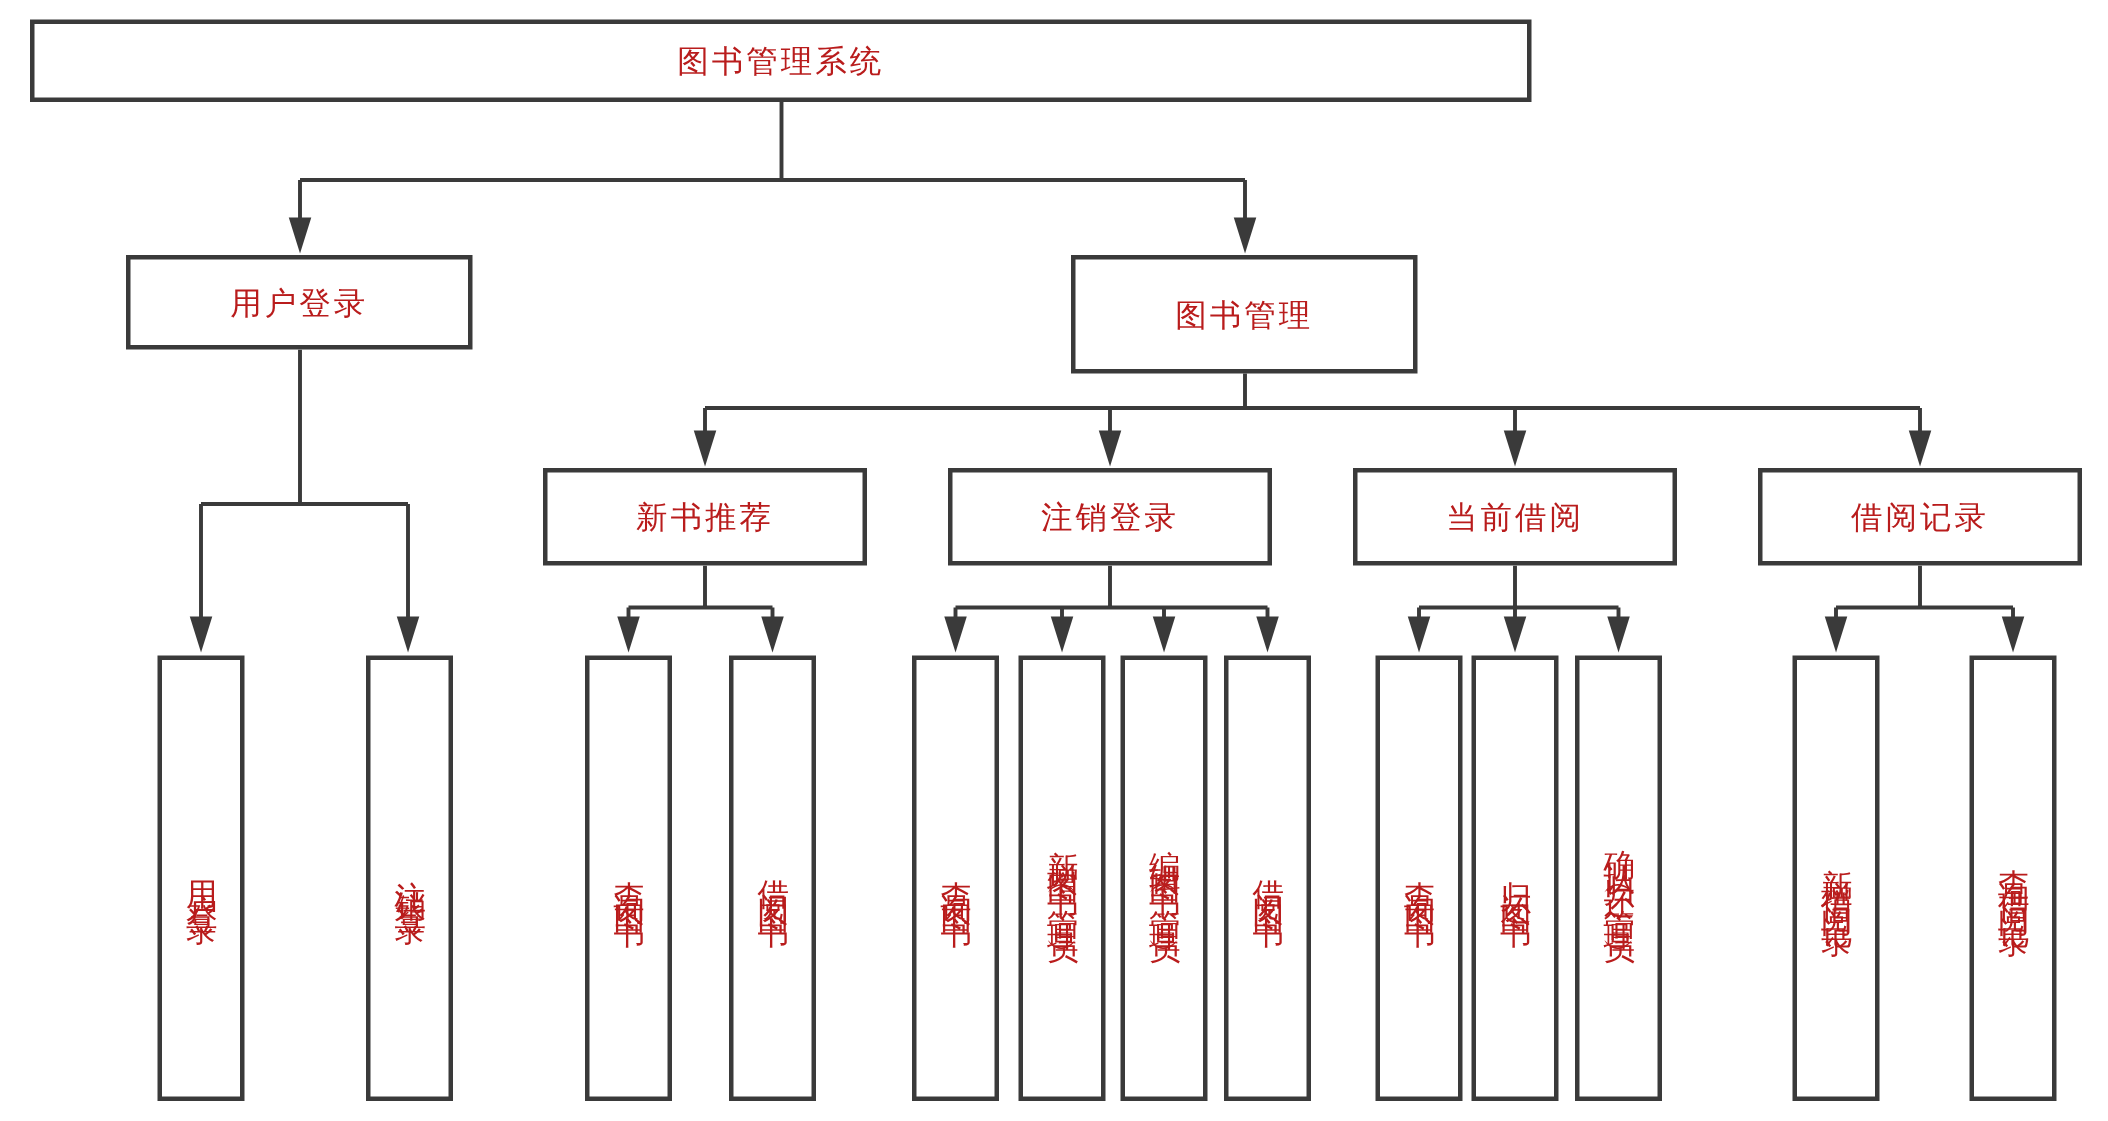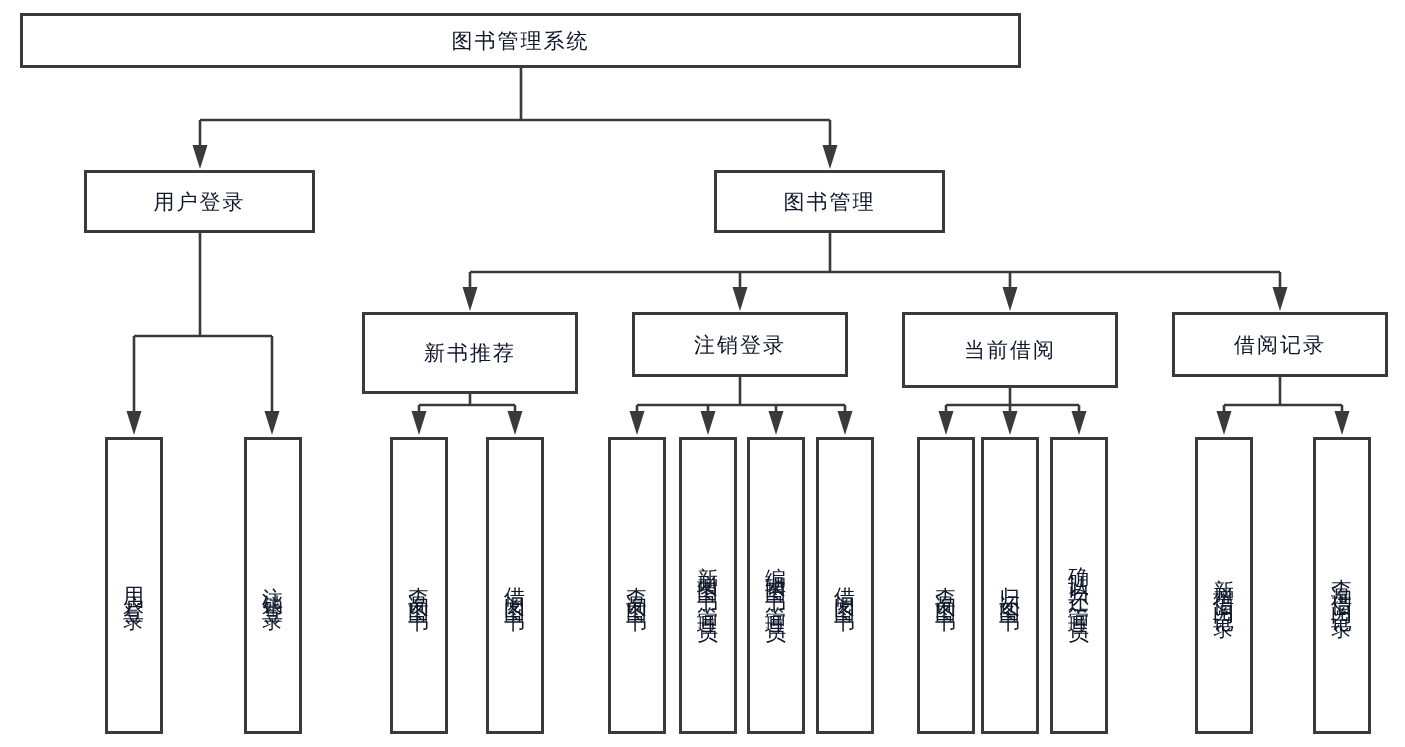--- a/index.html
+++ b/index.html
@@ -23,40 +23,40 @@
   }
   .box {
     position: absolute;
     box-sizing: border-box;
     background: #ffffff;
     border: 3px solid #3a3a3a;
     display: flex;
     align-items: center;
     justify-content: center;
     font-size: 21px;
-    color: #0f172a;
+    color: #b91c1c;
     z-index: 2;
     letter-spacing: 2px;
   }
   .vbox {
     writing-mode: vertical-rl;
     text-orientation: mixed;
     letter-spacing: 8px;
     line-height: 1.0;
     letter-spacing: 8px;
   }
   
   .n-root      { left: 20px;  top: 13px;  width: 1001px; height: 55px; }
   
   .n-userlogin { left: 84px;  top: 170px; width: 231px;  height: 63px; }
-  .n-bookmgmt  { left: 714px; top: 170px; width: 231px;  height: 63px; }
+  .n-bookmgmt  { left: 714px; top: 170px; width: 231px;  height: 79px; }
   
-  .n-newbook   { left: 362px; top: 312px; width: 216px;  height: 82px; }
+  .n-newbook   { left: 362px; top: 312px; width: 216px;  height: 65px; }
   .n-bborrow   { left: 632px; top: 312px; width: 216px;  height: 65px; }
-  .n-cborrow   { left: 902px; top: 312px; width: 216px;  height: 76px; }
+  .n-cborrow   { left: 902px; top: 312px; width: 216px;  height: 65px; }
   .n-brecords  { left: 1172px;top: 312px; width: 216px;  height: 65px; }
   
   .leaf { top: 437px; width: 58px; height: 297px; }
   .l-ulogin   { left: 105px; }
   .l-logout   { left: 244px; }
   .l-nbquery  { left: 390px; }
   .l-nbborrow { left: 486px; }
   .l-bbquery  { left: 608px; }
   .l-bbadd    { left: 679px; }
   .l-bbedit   { left: 747px; }

